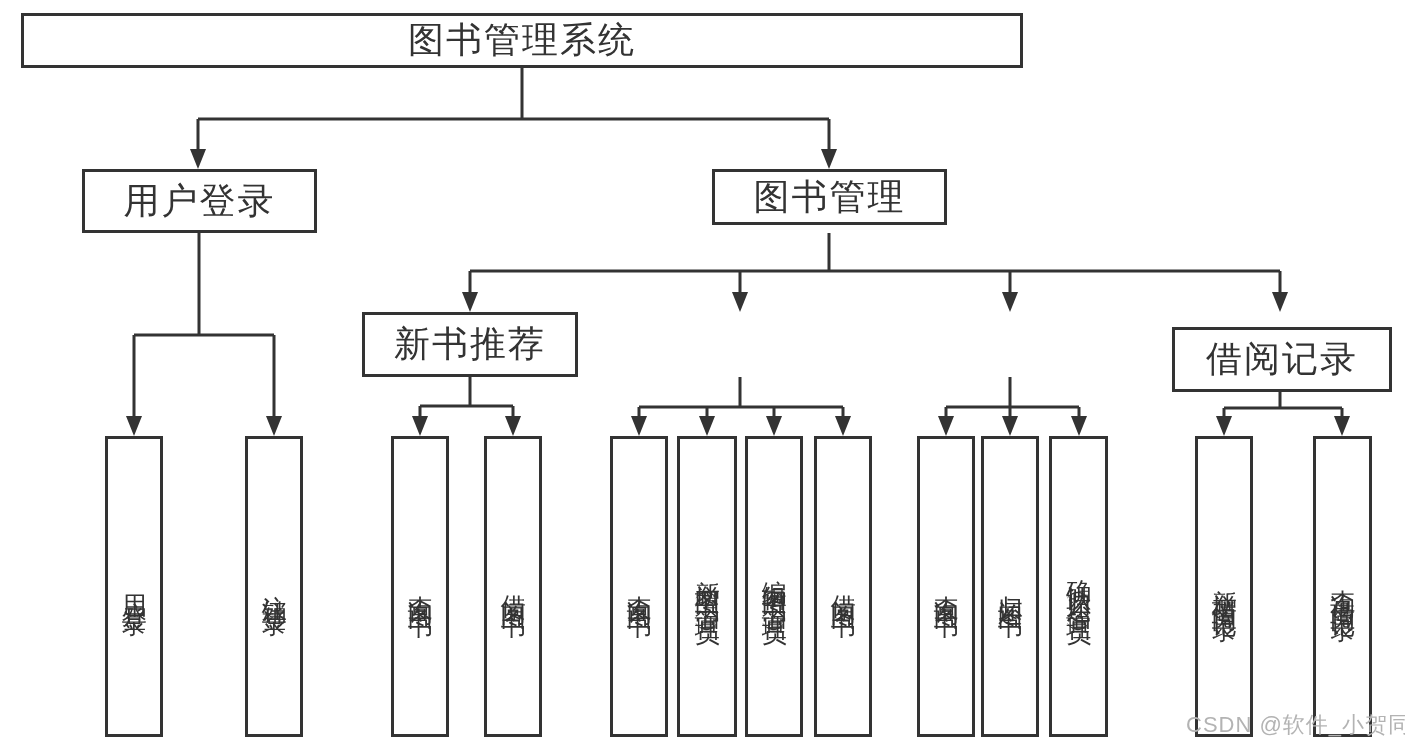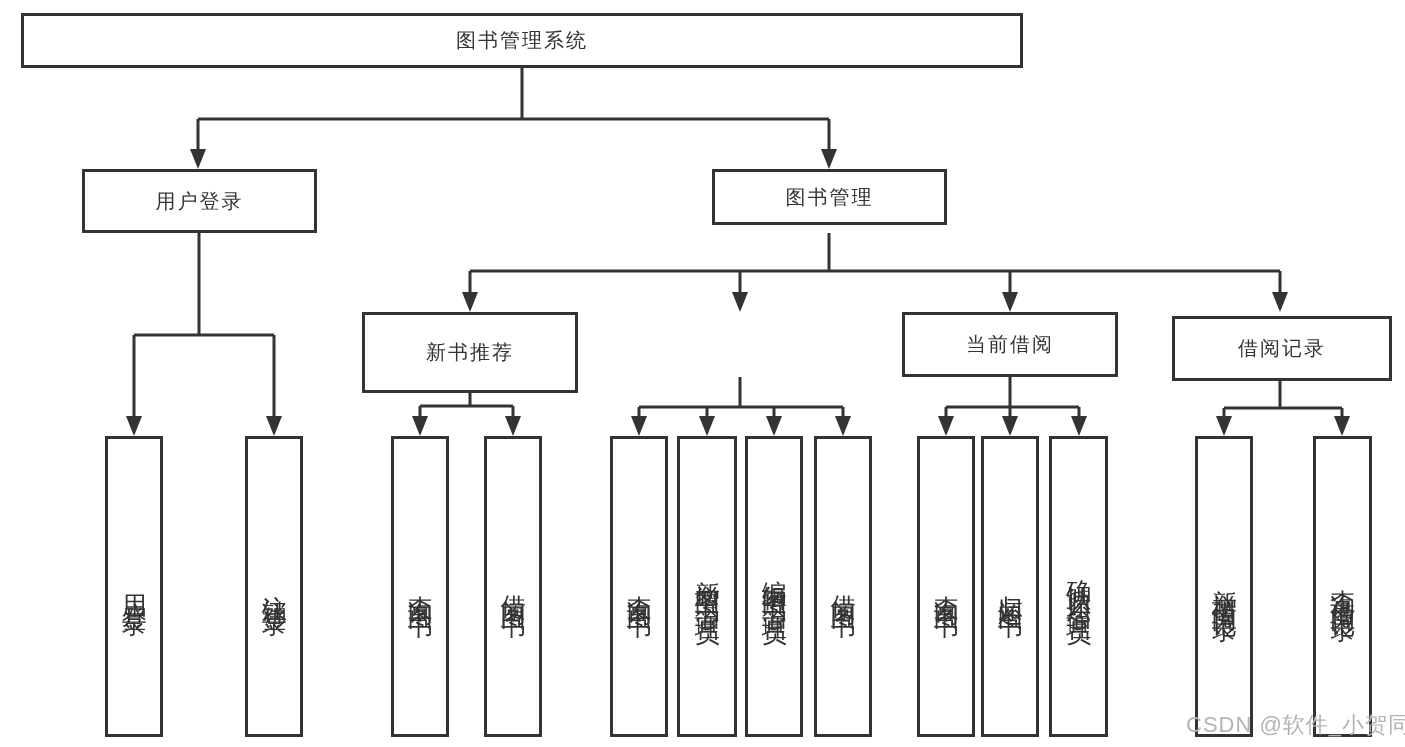--- a/index.html
+++ b/index.html
@@ -5,21 +5,21 @@
   * { margin:0; padding:0; box-sizing:border-box; }
   html,body { background:var(--background,#ffffff); }
   body { font-family:"Liberation Sans", sans-serif; }
   .stage { position:relative; width:1405px; height:747px; background:var(--background,#ffffff);
            color:var(--text,#333333); overflow:hidden; }
   svg.wires { position:absolute; left:0; top:0; width:1405px; height:747px; }
   .wire { stroke:var(--line,#333333); stroke-width:3; fill:none; }
   .ahead { fill:var(--line,#333333); stroke:none; }
   .box { position:absolute; border:3px solid var(--line,#333333); background:#ffffff;
          display:flex; align-items:center; justify-content:center; }
-  .box.h span { font-size:20px; letter-spacing:2px; white-space:nowrap; }
+  .box.h span { font-size:36px; letter-spacing:2px; white-space:nowrap; }
   .box.v span { writing-mode:vertical-rl; text-orientation:mixed; font-size:25px;
                 letter-spacing:6px; line-height:1.1; }
   .watermark { position:absolute; left:1186px; top:710px; font-size:22px;
                color:var(--watermark,#b3b3b3); white-space:nowrap; letter-spacing:1px; }
 </style>
 </head>
 <body>
 
 <div class="stage">
 
@@ -70,27 +70,24 @@
     <span>图书管理系统</span>
   </div>
 
   <div class="box h" style="left:82px;top:169px;width:235px;height:64px">
     <span>用户登录</span>
   </div>
   <div class="box h" style="left:712px;top:169px;width:235px;height:56px">
     <span>图书管理</span>
   </div>
 
-  <div class="box h" style="left:362px;top:312px;width:216px;height:81px">
+  <div class="box h" style="left:362px;top:312px;width:216px;height:65px">
     <span>新书推荐</span>
   </div>
-  <div class="box h" style="left:902px;top:312px;width:216px;height:65px">
-    <span>当前借阅</span>
-  </div>
-  <div class="box h" style="left:1172px;top:316px;width:220px;height:65px">
+  <div class="box h" style="left:1172px;top:327px;width:220px;height:65px">
     <span>借阅记录</span>
   </div>
 
   <div class="box v" style="left:105px;top:436px;width:58px;height:301px">
     <span>用户登录</span>
   </div>
   <div class="box v" style="left:245px;top:436px;width:58px;height:301px">
     <span>注销登录</span>
   </div>
 

